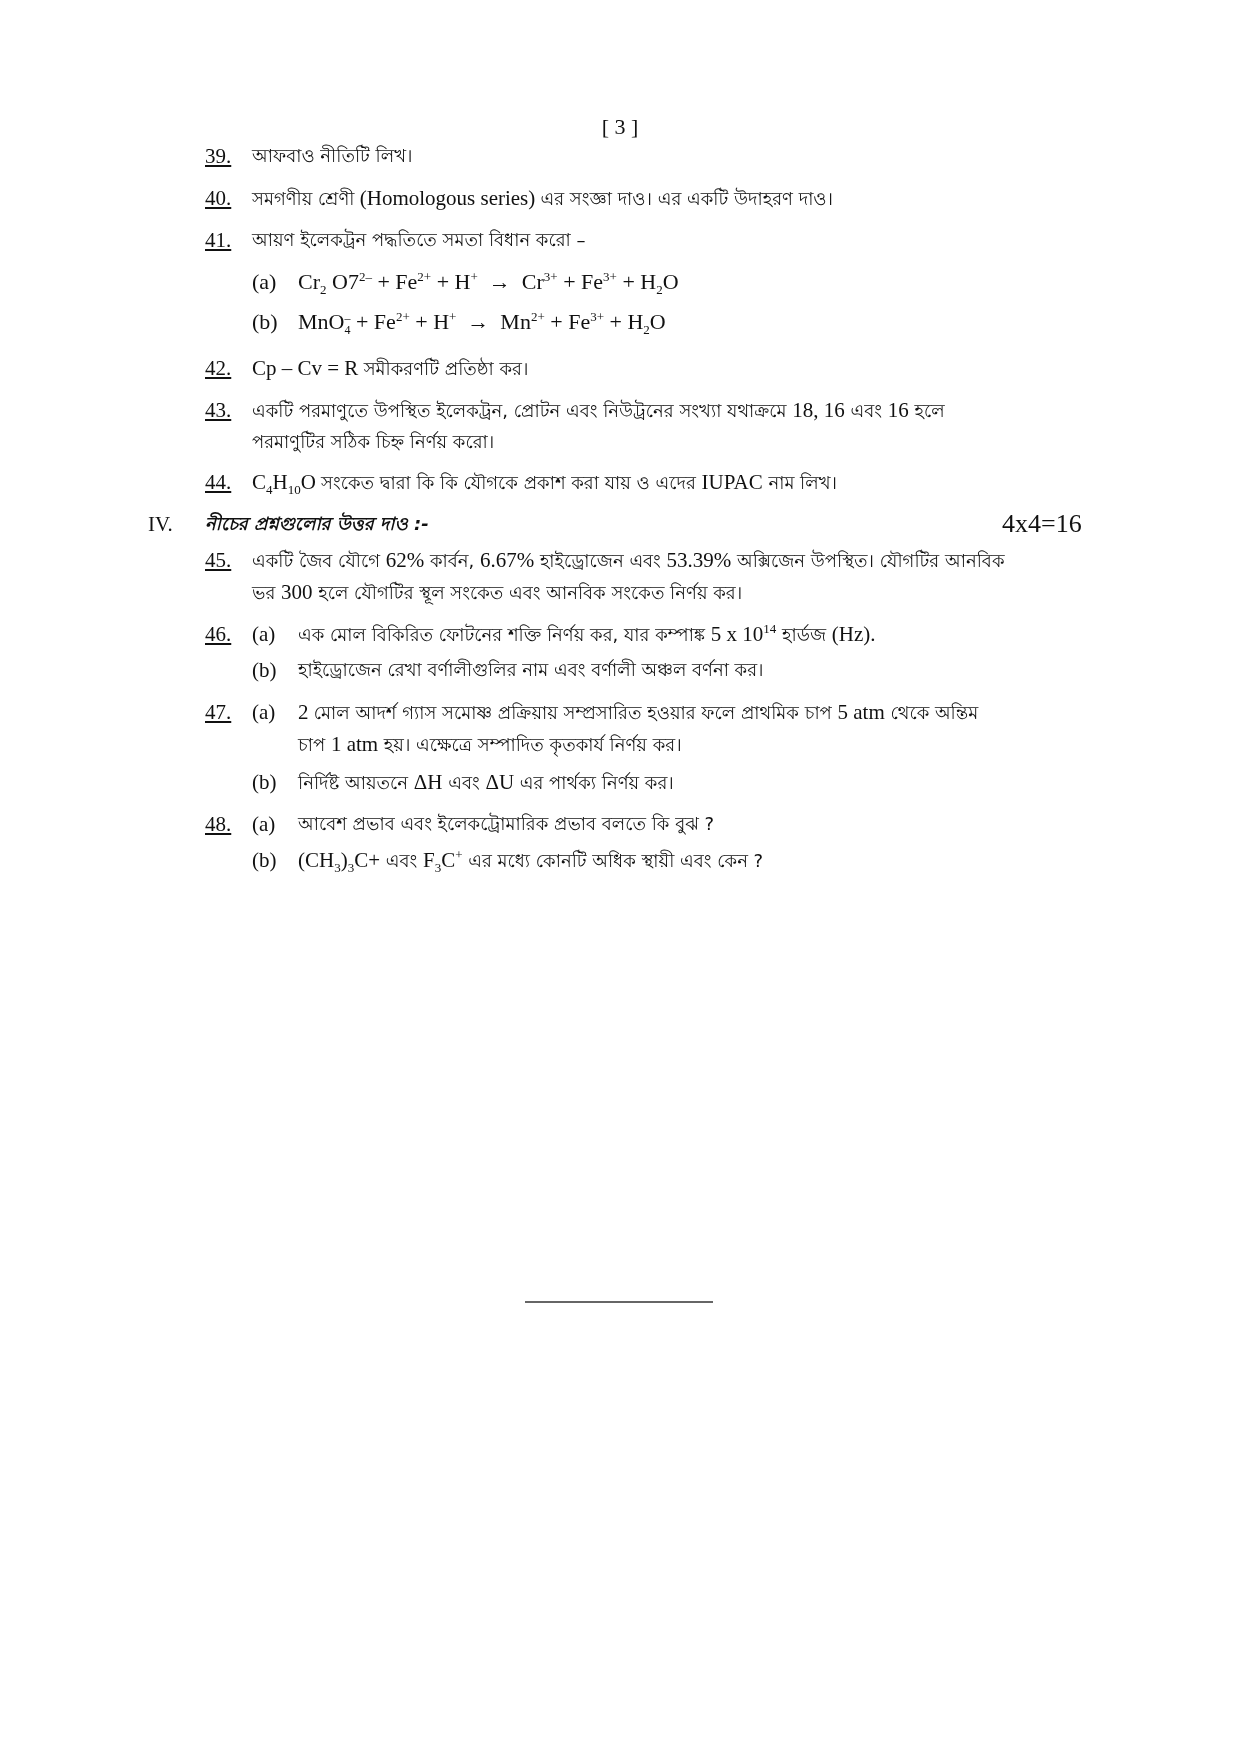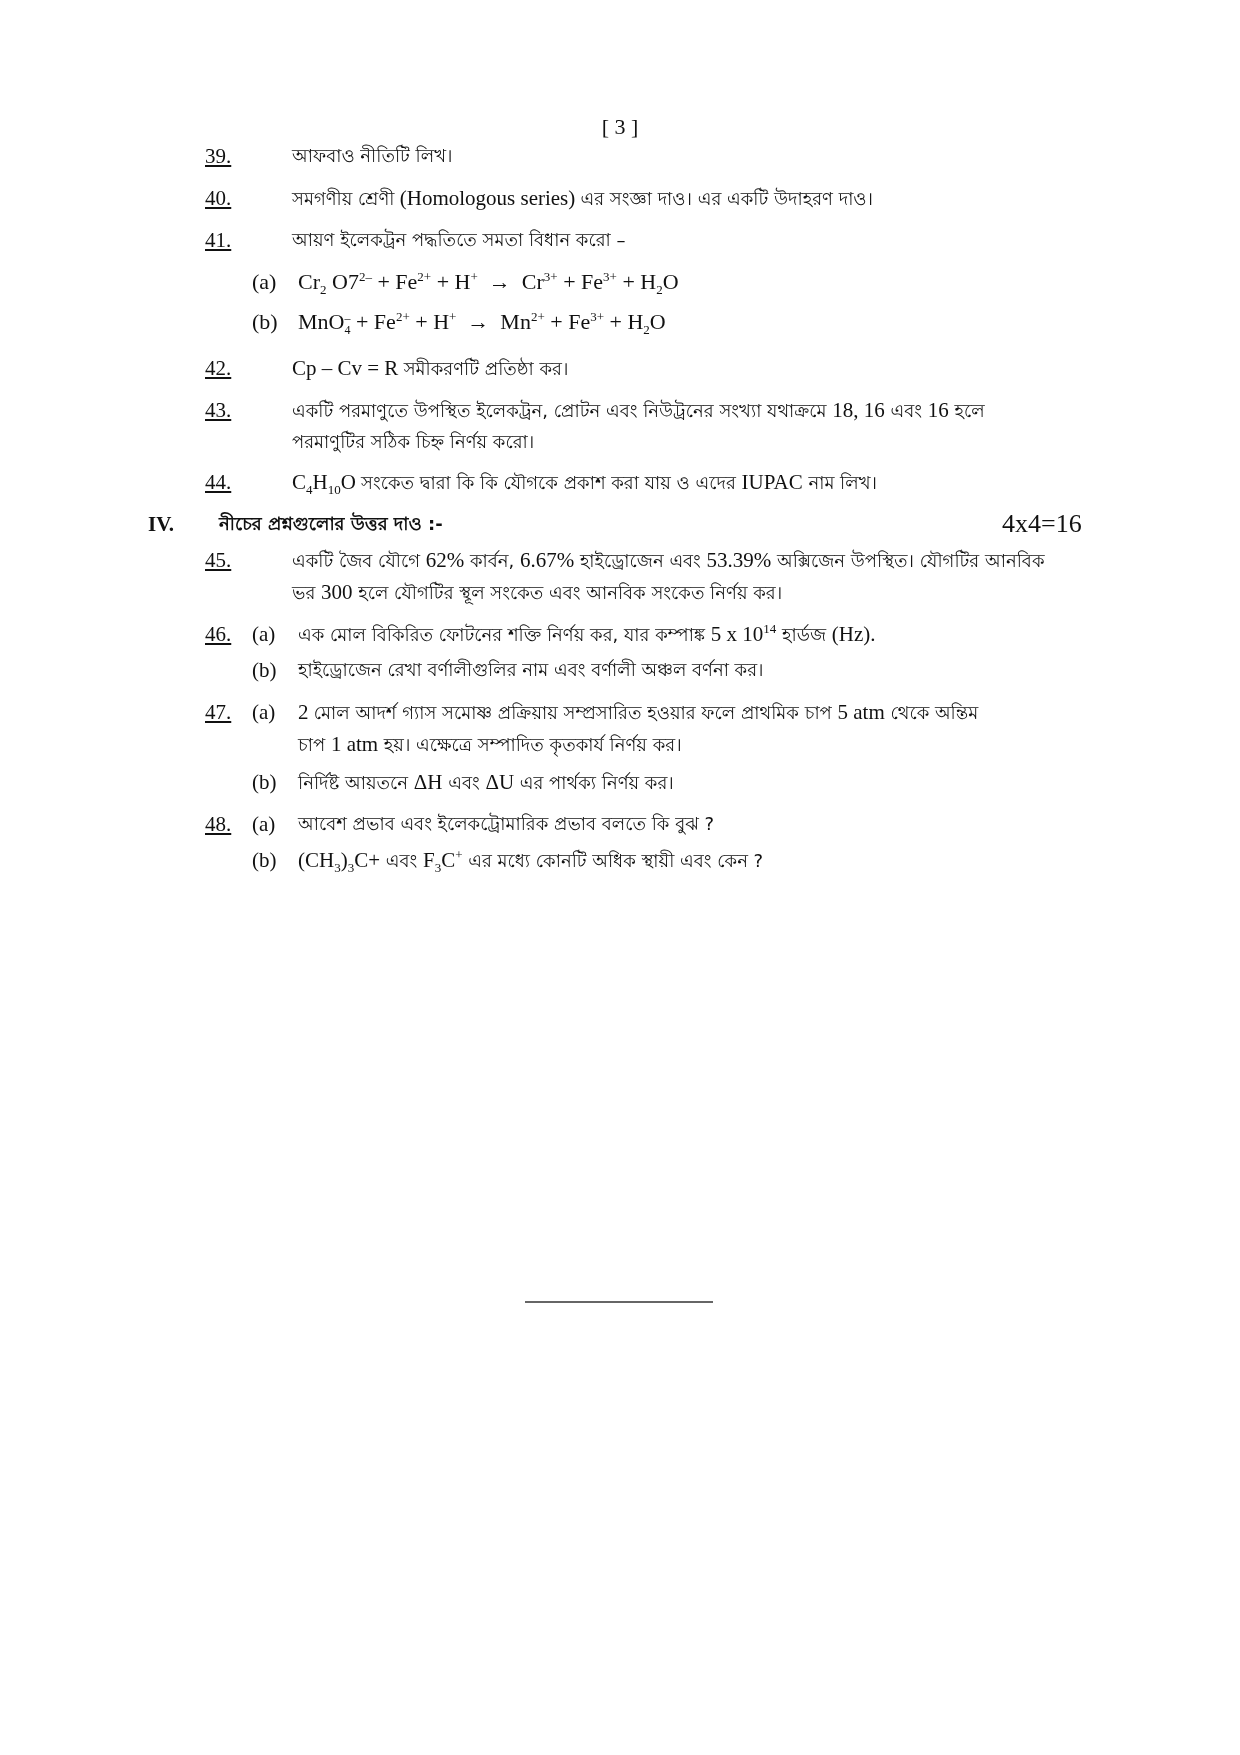--- a/index.html
+++ b/index.html
@@ -1,27 +1,27 @@
 <!DOCTYPE html>
 <html><head>
   <meta charset="utf-8">
   <style>
     html, body { margin: 0; padding: 0; background: #ffffff; }
     body { width: 1240px; height: 1755px; position: relative; overflow: hidden;
            font-family: "Liberation Serif", "DejaVu Serif", serif; color: #111; }
     .page-num { position: absolute; top: 114px; left: 0; width: 1240px; text-align: center; font-size: 22px; }
     .line { position: absolute; font-size: 21px; line-height: 28px; white-space: nowrap; }
     .qnum { position: absolute; left: 205px; text-decoration: underline; }
-    .qtext { position: absolute; left: 252px; margin-left: 40px; }
+    .qtext { position: absolute; left: 252px; }
     .sub { position: absolute; left: 252px; }
     .subtext { position: absolute; left: 298px; }
     .bn { font-family: "DejaVu Sans", sans-serif; font-size: 18px; }
     sub, sup { font-size: 13px; line-height: 0; }
-    .section-num { position: absolute; left: 148px; font-weight: bold; font-size: 21px; }
-    .section-title { position: absolute; left: 219px; font-weight: bold; }
+    .section-num { position: absolute; left: 148px; font-weight: normal; font-size: 21px; }
+    .section-title { position: absolute; left: 205px; font-weight: bold; font-style: italic; }
     .marks { position: absolute; left: 1002px; font-size: 26px; }
     .end-rule { position: absolute; left: 525px; top: 1301px; width: 188px; height: 2px; background: #666; }
   </style>
 </head>
 <body>
 
 <div class="page-num">[ 3 ]</div>
 
 <div class="line" style="top:142px;left:0;width:1240px;">
   <span class="qnum">39.</span>

